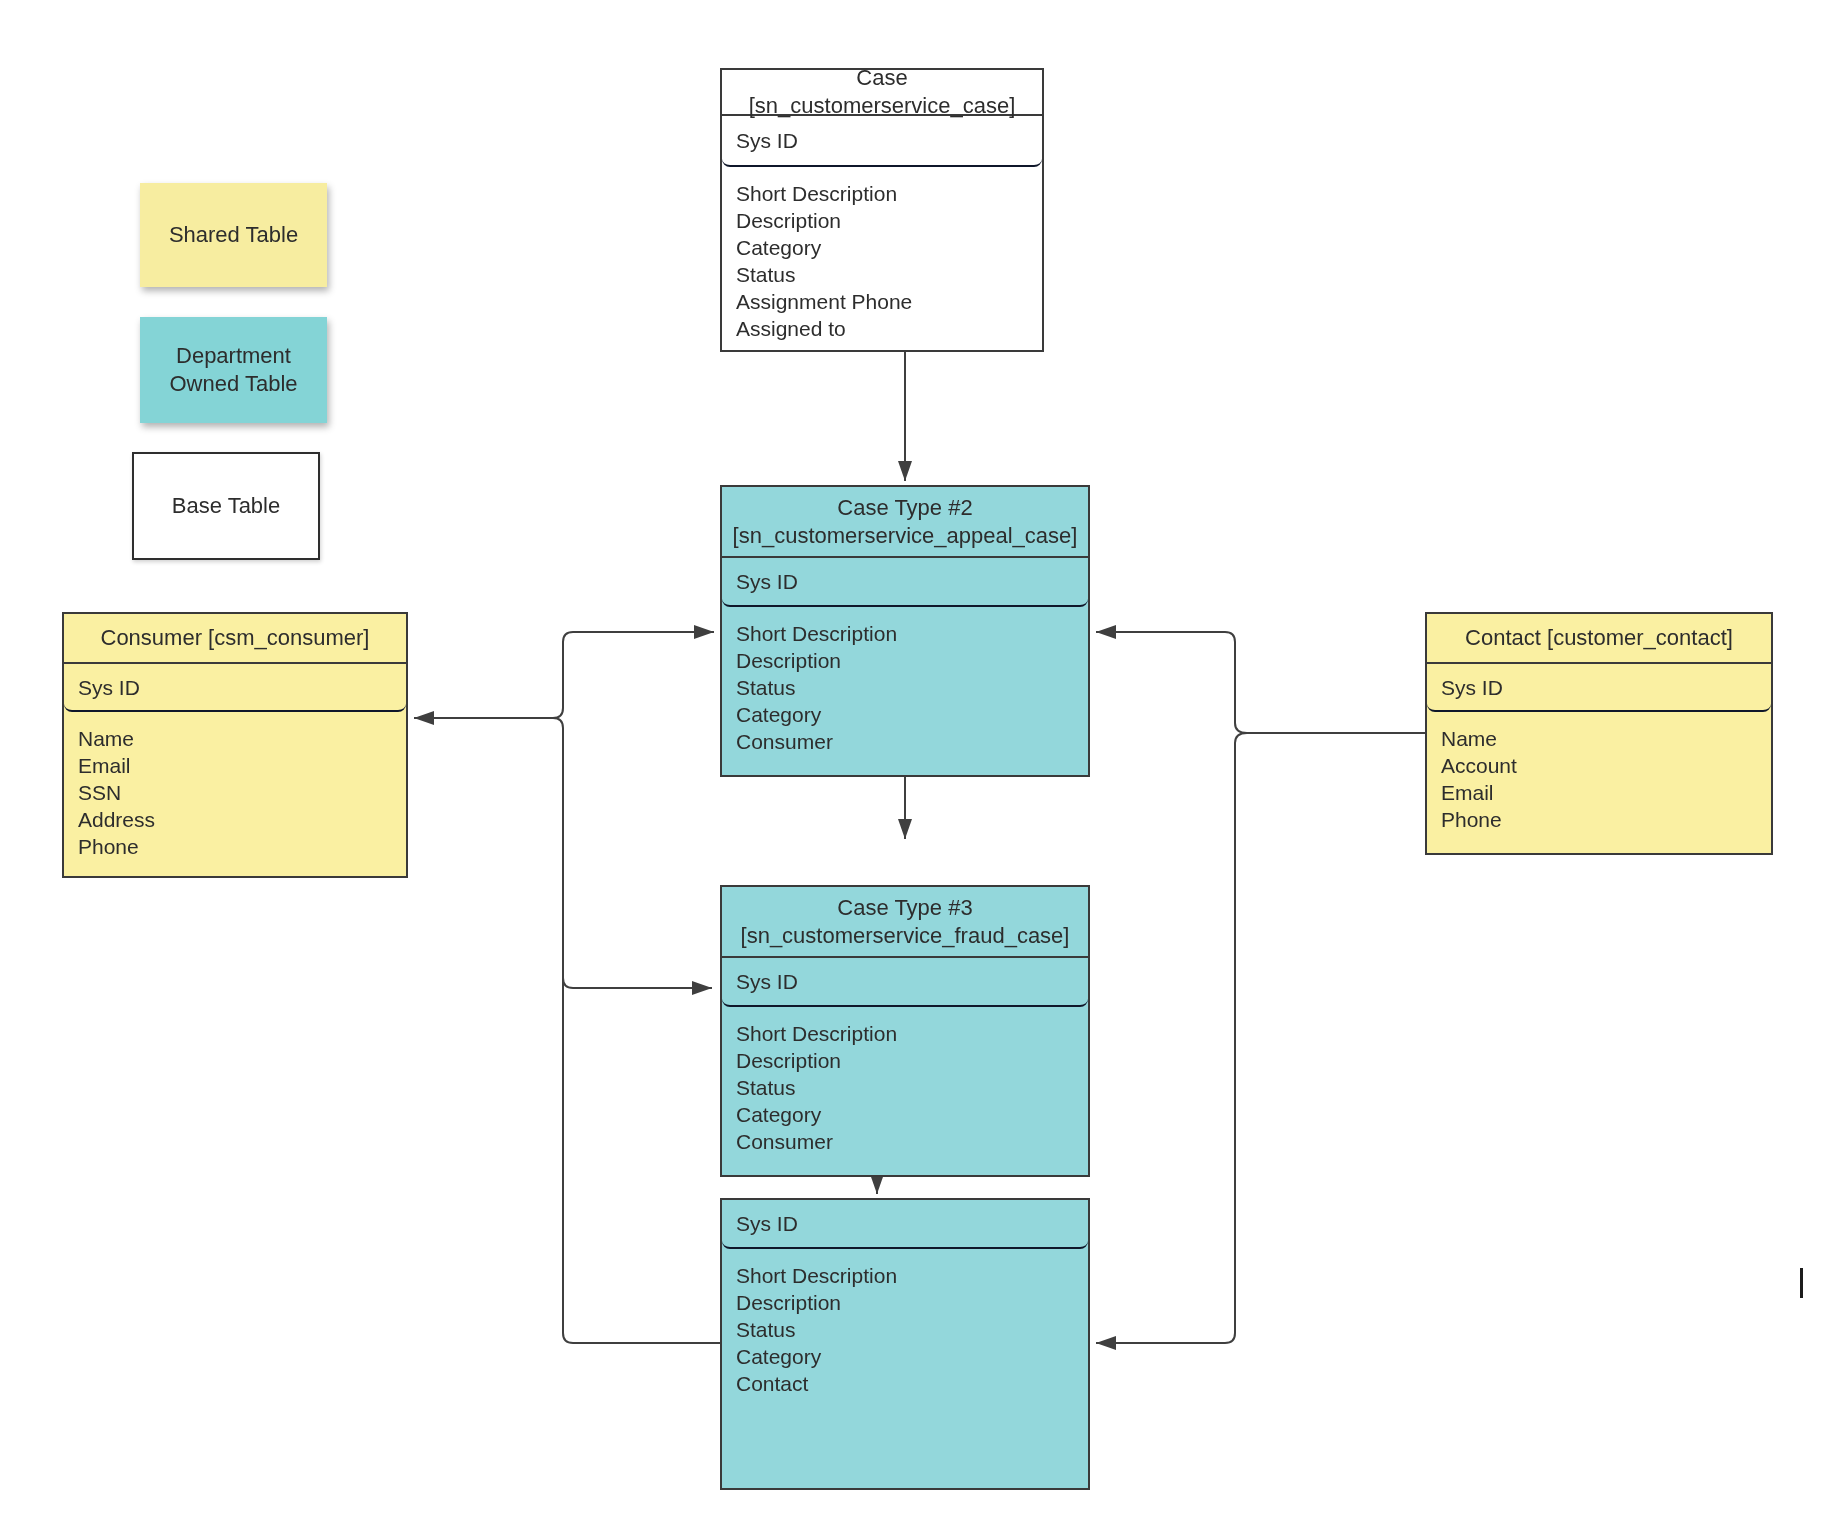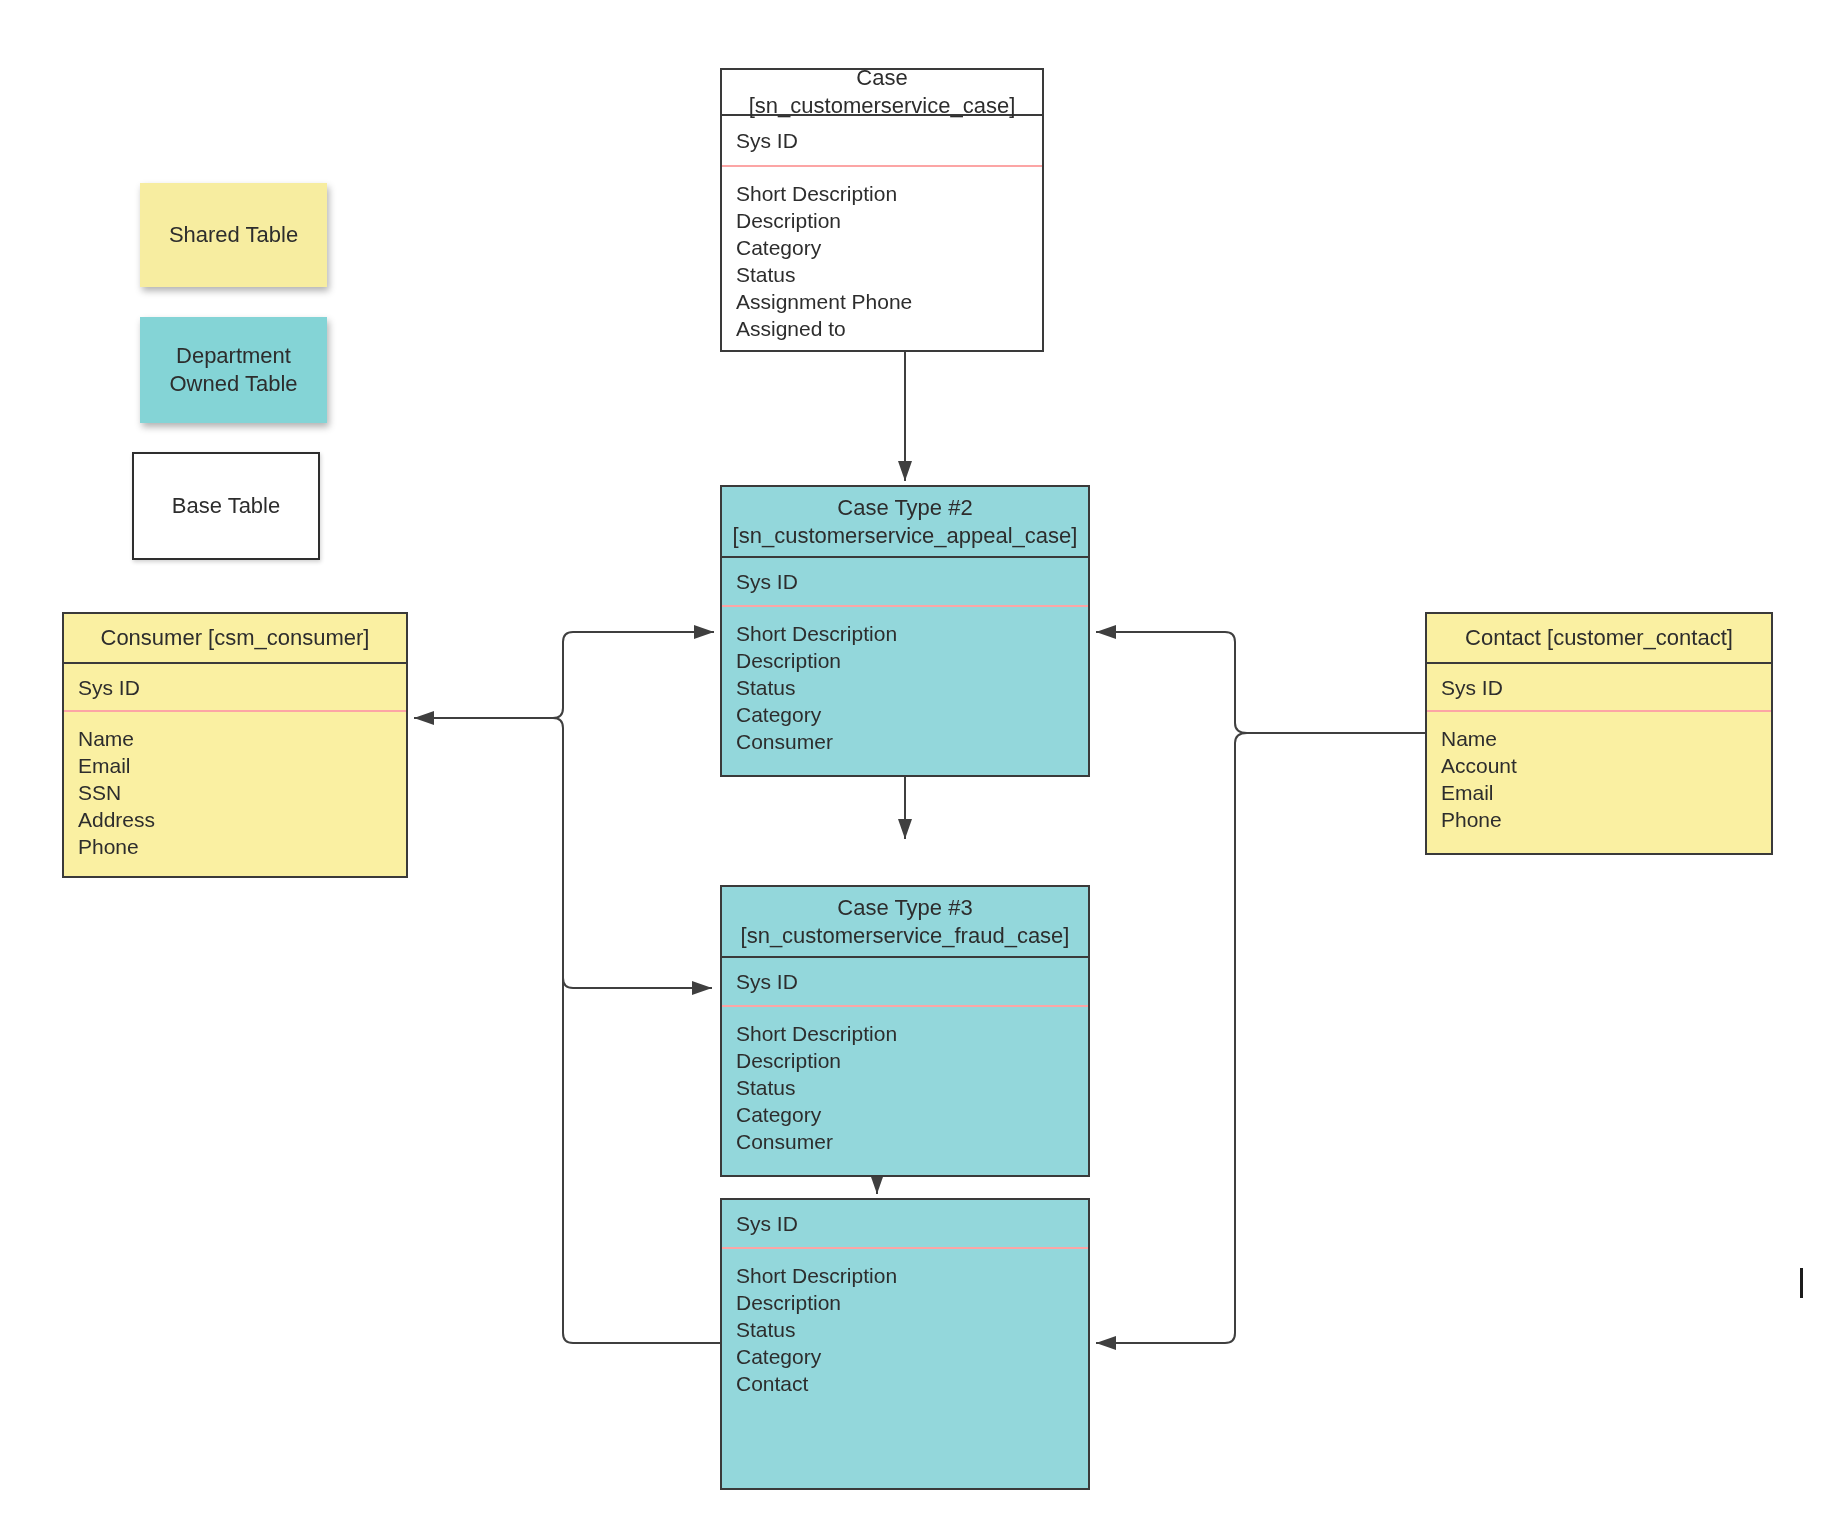--- a/index.html
+++ b/index.html
@@ -28,23 +28,24 @@
   .t-title {
     box-sizing: border-box;
     border-bottom: 2px solid #3a3a3a;
     display: flex; align-items: center; justify-content: center;
     text-align: center;
     font-size: 22px; line-height: 28px;
     padding: 4px 8px;
   }
   .t-key {
     box-sizing: border-box;
-    border-bottom: 2px solid #fca5a5;
+    border-bottom: 2px solid #0f172a;
     display: flex; align-items: center;
     padding: 0 14px;
+    border-radius: 8px;
   }
   .t-fields { box-sizing: border-box; padding: 13px 14px 0 14px; }
   .t-fields .fline { height: 27px; }
 
   
   .sticky {
     position: absolute;
     box-sizing: border-box;
     display: flex; align-items: center; justify-content: center;
     text-align: center;

